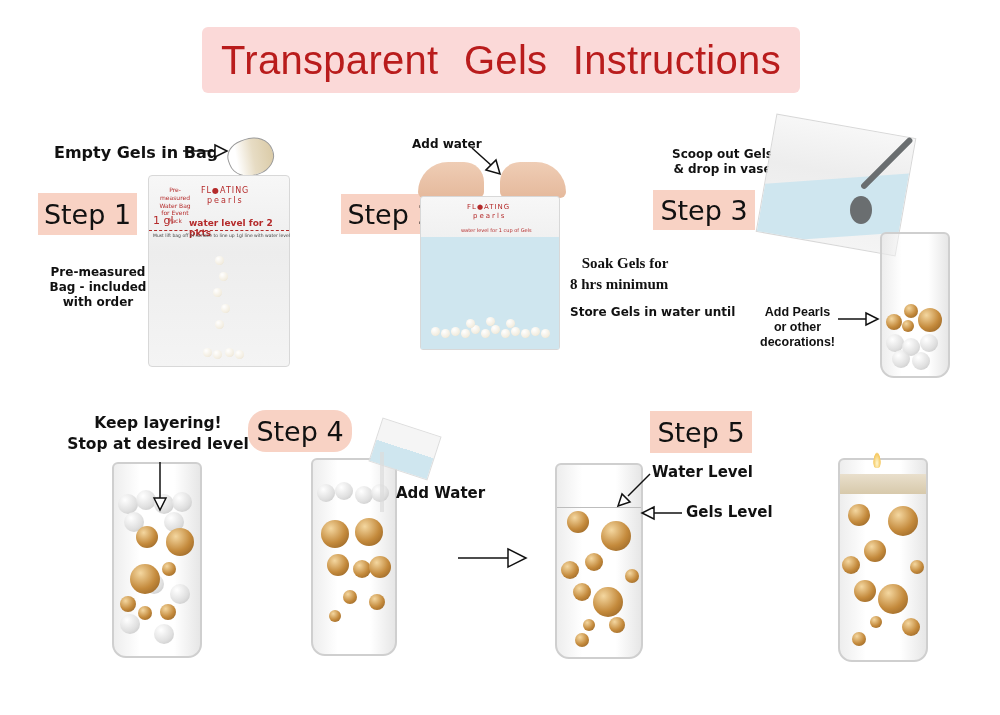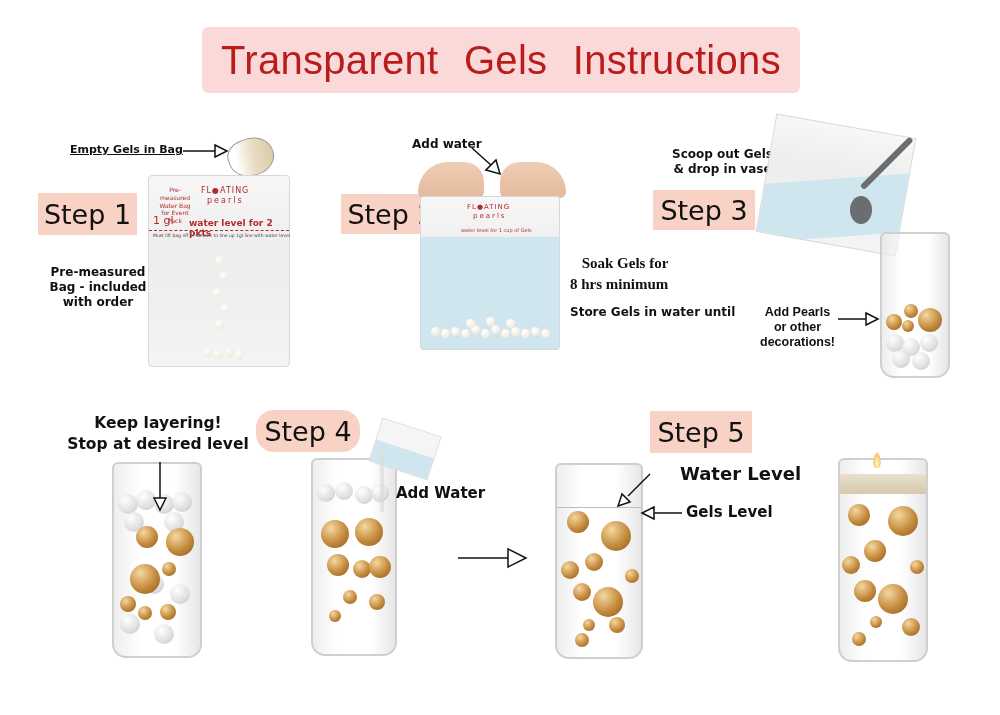--- a/index.html
+++ b/index.html
@@ -20,21 +20,21 @@
 </head>
 <body>
 
 <div class="abs title-box">
   <span>Transparent  Gels  Instructions</span>
 </div>
 
 <div class="abs step" style="left:38px;top:193px;width:99px;height:42px;">
   <span>Step 1</span>
 </div>
-<div class="abs lbl" style="left:70px;top:143px;font-size:11px;text-decoration:underline;">Empty Gels in Bag</div>
+<div class="abs lbl" style="left:54px;top:143px;font-size:16px;">Empty Gels in Bag</div>
 <svg class="abs" style="left:183px;top:143px;" width="46" height="16">
   <line x1="0" y1="8" x2="32" y2="8" stroke="#111" stroke-width="1.5"></line>
   <polygon points="32,2 44,8 32,14" fill="#fff" stroke="#111" stroke-width="1.5"></polygon>
 </svg>
 
 <div class="abs" style="left:228px;top:138px;width:44px;height:36px;border:1px solid #999;border-radius:40% 50% 45% 50%;background:linear-gradient(100deg,#fff 20%,#e7dcc4 55%,#d9c9a4);transform:rotate(-20deg);"></div>
 <div class="abs lbl" style="left:48px;top:265px;width:100px;font-size:12px;">
   <div>Pre-measured</div>
   <div>Bag - included</div>
   <div>with order</div>
@@ -137,21 +137,21 @@
 </div>
 <svg class="abs" style="left:838px;top:311px;" width="44" height="16">
   <line x1="0" y1="8" x2="28" y2="8" stroke="#111" stroke-width="1.5"></line>
   <polygon points="28,2 40,8 28,14" fill="#fff" stroke="#111" stroke-width="1.5"></polygon>
 </svg>
 
 <div class="abs lbl" style="left:60px;top:413px;width:196px;font-size:15.5px;line-height:1.35;">
   <div>Keep layering!</div>
   <div>Stop at desired level</div>
 </div>
-<div class="abs step" style="left:256px;top:410px;width:104px;height:42px;border-radius:18px;">
+<div class="abs step" style="left:248px;top:410px;width:104px;height:42px;border-radius:18px;">
   <span>Step 4</span>
 </div>
 
 <div class="abs vase" style="left:112px;top:462px;width:86px;height:192px;">
   <div class="gel" style="left:4px;top:30px;width:20px;height:20px;"></div>
   <div class="gel" style="left:22px;top:26px;width:20px;height:20px;"></div>
   <div class="gel" style="left:40px;top:30px;width:20px;height:20px;"></div>
   <div class="gel" style="left:58px;top:28px;width:20px;height:20px;"></div>
   <div class="gel" style="left:10px;top:48px;width:20px;height:20px;"></div>
   <div class="gel" style="left:50px;top:48px;width:20px;height:20px;"></div>
@@ -205,21 +205,21 @@
   <div class="pearl" style="left:44px;top:56px;width:30px;height:30px;"></div>
   <div class="pearl" style="left:28px;top:88px;width:18px;height:18px;"></div>
   <div class="pearl" style="left:4px;top:96px;width:18px;height:18px;"></div>
   <div class="pearl" style="left:16px;top:118px;width:18px;height:18px;"></div>
   <div class="pearl" style="left:36px;top:122px;width:30px;height:30px;"></div>
   <div class="pearl" style="left:68px;top:104px;width:14px;height:14px;"></div>
   <div class="pearl" style="left:26px;top:154px;width:12px;height:12px;"></div>
   <div class="pearl" style="left:52px;top:152px;width:16px;height:16px;"></div>
   <div class="pearl" style="left:18px;top:168px;width:14px;height:14px;"></div>
 </div>
-<div class="abs lbl" style="left:652px;top:463px;font-size:18px;margin-left:28px;">Water Level</div>
+<div class="abs lbl" style="left:652px;top:463px;font-size:15px;">Water Level</div>
 <svg class="abs" style="left:614px;top:472px;" width="40" height="36">
   <line x1="36" y1="2" x2="14" y2="24" stroke="#111" stroke-width="1.5"></line>
   <polygon points="8,22 4,34 16,30" fill="#fff" stroke="#111" stroke-width="1.5"></polygon>
 </svg>
 <div class="abs lbl" style="left:686px;top:503px;font-size:15px;">Gels Level</div>
 <svg class="abs" style="left:640px;top:505px;" width="44" height="16">
   <line x1="14" y1="8" x2="42" y2="8" stroke="#111" stroke-width="1.5"></line>
   <polygon points="14,2 2,8 14,14" fill="#fff" stroke="#111" stroke-width="1.5"></polygon>
 </svg>
 

